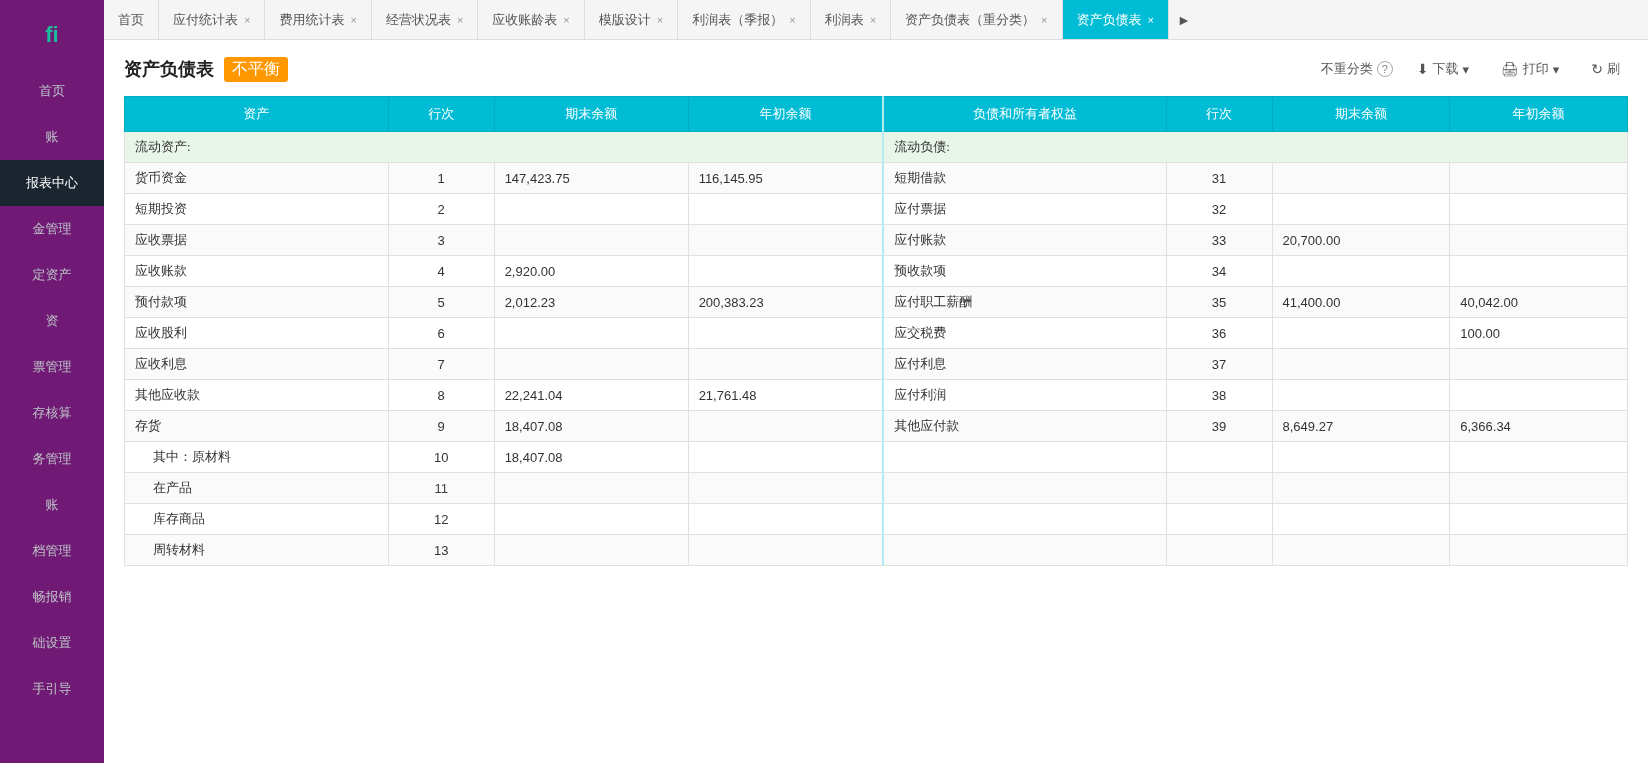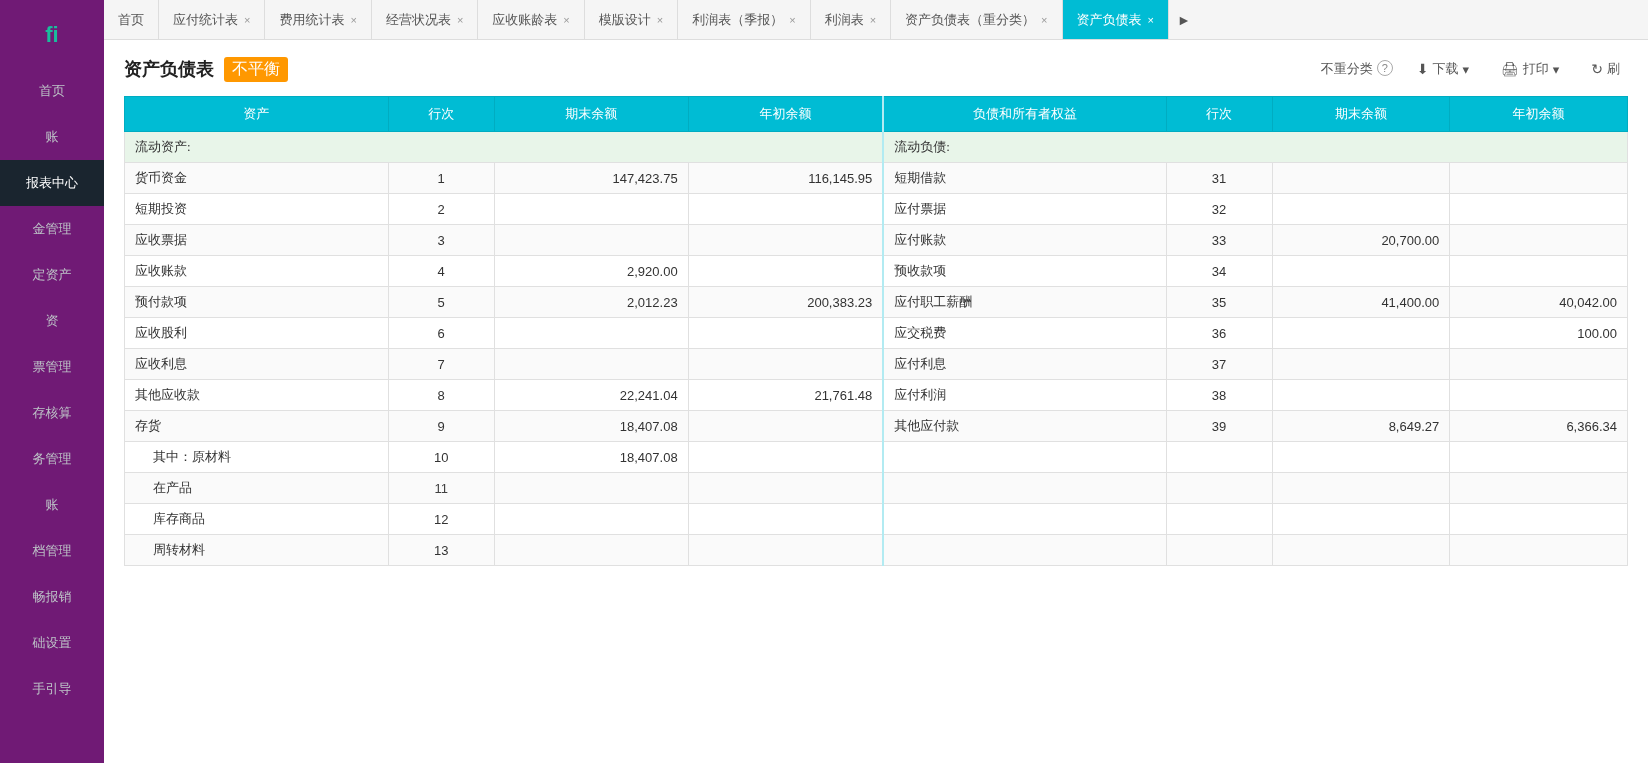--- a/index.html
+++ b/index.html
@@ -131,21 +131,21 @@
       align-items: center;
       gap: 4px;
       cursor: pointer;
       color: #555;
       padding: 4px 8px;
       border-radius: 3px;
     }
     .toolbar-btn .icon { font-size: 14px; }
     .no-reclassify {
       display: flex;
-      align-items: flex-start;
+      align-items: center;
       gap: 4px;
       color: #555;
     }
     .help-icon {
       width: 16px; height: 16px;
       border: 1px solid #aaa;
       border-radius: 50%;
       display: inline-flex;
       align-items: center;
       justify-content: center;
@@ -179,21 +179,20 @@
     
     .section-row td {
       background: #e8f5e9 !important;
       color: #2e7d32;
       font-weight: 500;
       font-family: Liberation Serif, serif;
     }
 
     
     .num-cell {
-      text-align: right;
     }
     .seq-cell {
       text-align: center;
       color: #00bcd4;
     }
     .name-cell {
       color: #333;
     }
     .indent {
       padding-left: 28px !important;

